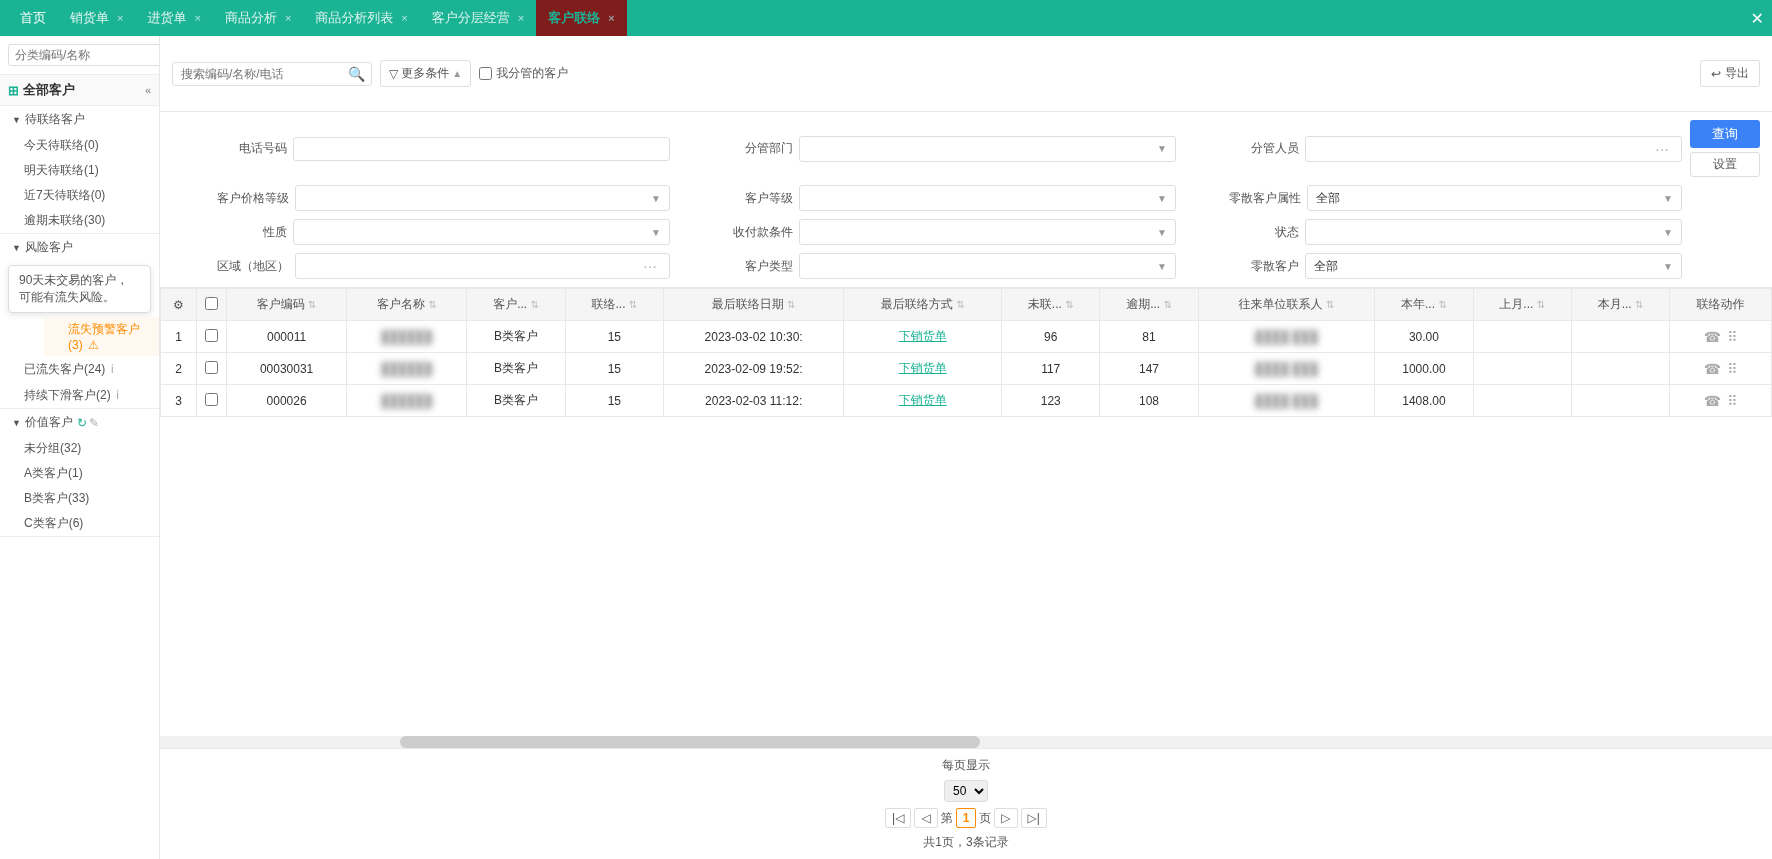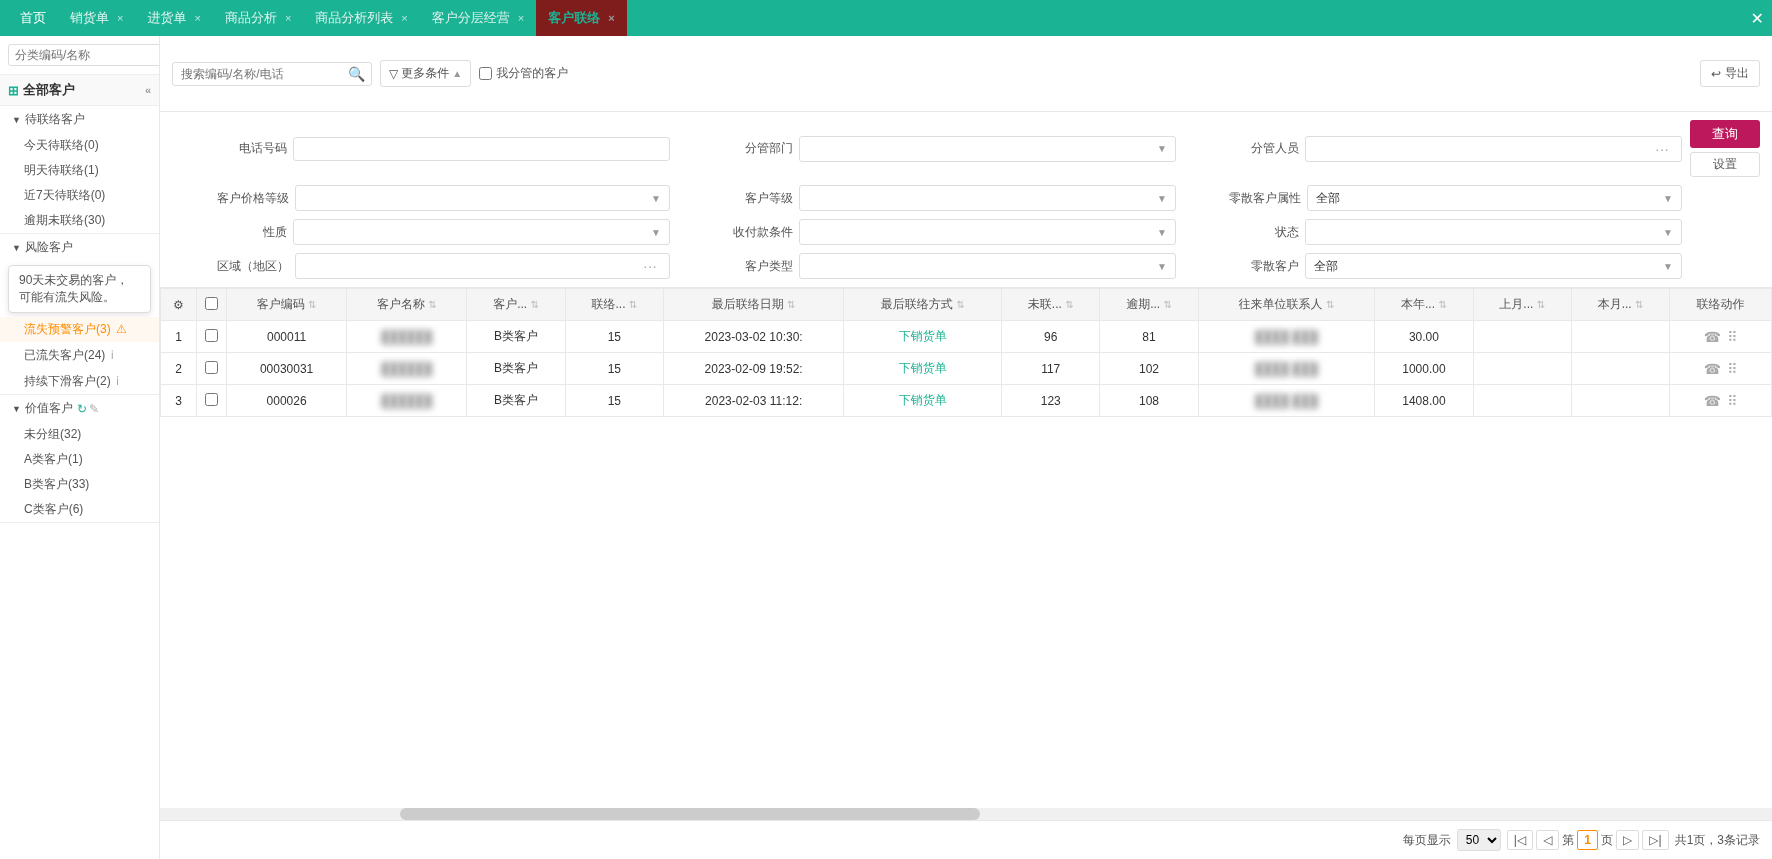--- a/index.html
+++ b/index.html
@@ -103,20 +103,21 @@
     .sidebar-group-title .triangle { margin-right: 4px; font-size: 9px; }
     .sidebar-item {
       padding: 4px 8px 4px 24px;
       font-size: 12px;
       color: #555;
       cursor: pointer;
     }
     .sidebar-item.active {
       color: #ff8c00;
       background: #fff8f0;
+      margin-left: 44px;
     }
     .sidebar-item.active span { color: #ff8c00; }
     .tooltip-box {
       background: white;
       border: 1px solid #ddd;
       border-radius: 4px;
       padding: 6px 10px;
       font-size: 12px;
       color: #555;
       margin: 4px 8px;
@@ -241,21 +242,21 @@
       height: 26px;
     }
     .filter-field .select-box .arrow { color: #999; font-size: 10px; }
     .filter-action-btns {
       display: flex;
       flex-direction: column;
       gap: 4px;
       min-width: 70px;
     }
     .btn-query {
-      background: #be185d;
+      background: #3b82f6;
       color: white;
       border: none;
       border-radius: 3px;
       padding: 5px 16px;
       cursor: pointer;
       font-size: 13px;
     }
     .btn-settings {
       background: white;
       color: #555;
@@ -298,35 +299,36 @@
       z-index: 2;
     }
     table th .sort-icon { color: #bbb; font-size: 10px; cursor: pointer; }
     table td {
       border: 1px solid #e8e8e8;
       padding: 7px 8px;
       text-align: center;
       white-space: nowrap;
       color: #333;
     }
-    .link-text { color: #1ab394; cursor: pointer; }
+    .link-text { color: #1ab394; cursor: pointer; text-decoration: underline; }
     .action-icons { display: flex; align-items: center; justify-content: center; gap: 6px; }
     .action-icon { color: #aaa; cursor: pointer; font-size: 14px; }
 
     
     .pagination {
       display: flex;
       align-items: center;
       justify-content: flex-end;
       padding: 8px 12px;
       background: white;
       border-top: 1px solid #e8e8e8;
       gap: 6px;
       font-size: 12px;
       color: #555;
+      flex-direction: column;
     }
     .pagination select {
       border: 1px solid #ddd;
       border-radius: 3px;
       padding: 2px 4px;
       font-size: 12px;
     }
     .pagination .page-nav {
       display: flex;
       align-items: center;
@@ -685,21 +687,21 @@
             <tr>
       <td>2</td>
       <td><input type="checkbox" style=""></td>
       <td>00030031</td>
       <td><span style="color:transparent;text-shadow:0 0 6px #aaa;user-select:none;">██████</span></td>
       <td>B类客户</td>
       <td>15</td>
       <td>2023-02-09 19:52:</td>
       <td><span class="link-text">下销货单</span></td>
       <td>117</td>
-      <td>102</td>
+      <td>147</td>
       <td><span style="color:transparent;text-shadow:0 0 6px #aaa;user-select:none;">████ ███</span></td>
       <td>1000.00</td>
       <td></td>
       <td></td>
       <td>
         <div class="action-icons">
           <span class="action-icon" title="联络">☎</span>
           <span class="action-icon" title="更多">⠿</span>
         </div>
       </td>

